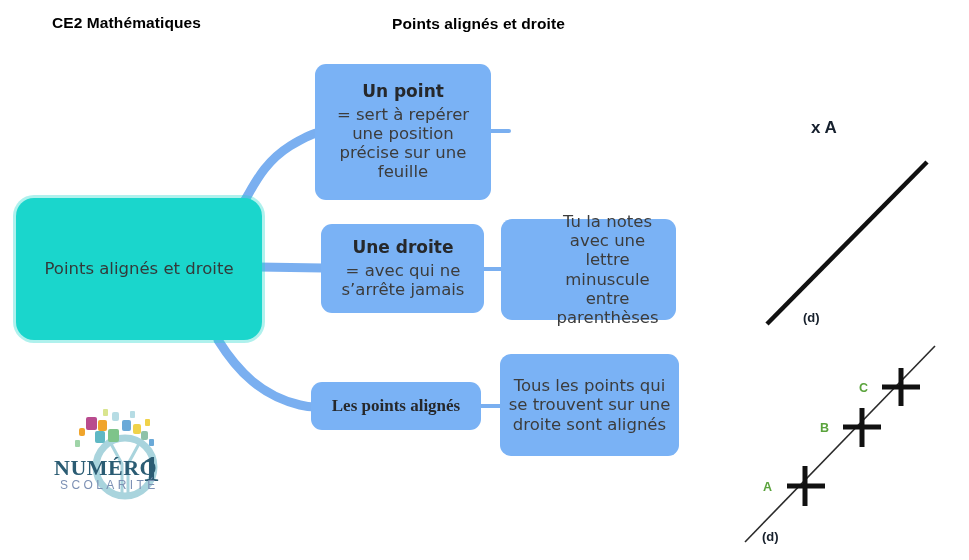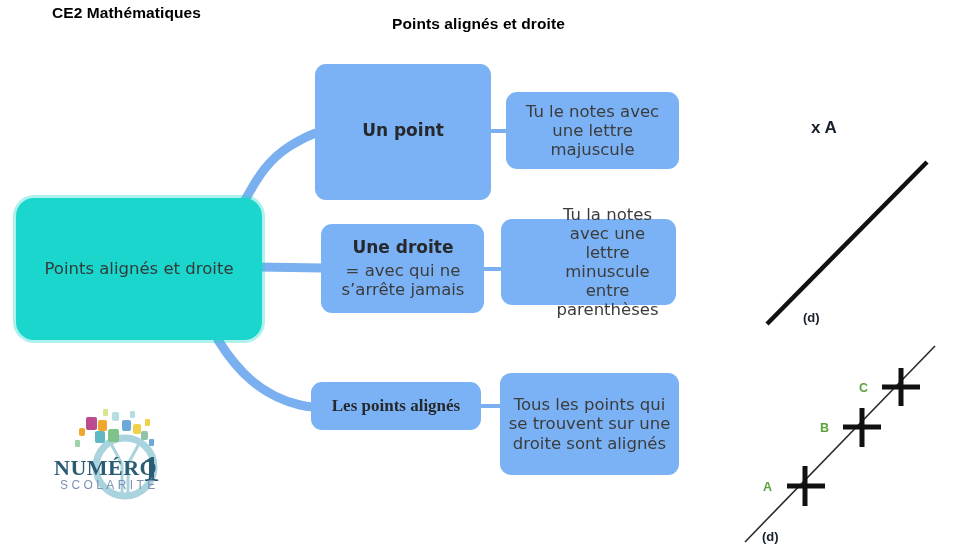--- a/index.html
+++ b/index.html
@@ -20,21 +20,21 @@
   
   .head-title {
     position: absolute;
     font-family: "Liberation Sans", sans-serif;
     font-weight: bold;
     font-size: 15.5px;
     color: #000000;
     letter-spacing: 0.1px;
     white-space: nowrap;
   }
-  #title-subject { left: 52px; top: 4px; }
+  #title-subject { left: 52px; top: 14px; }
   #title-lesson  { left: 392px; top: 15px; }
 
   
   #mindmap {
     position: absolute;
     left: 0; top: 0;
     width: 700px; height: 560px;
   }
   #connector-layer {
     position: absolute;
@@ -82,23 +82,23 @@
     font-size: 17px;
     margin-bottom: 3px;
   }
   .node-blue .node-body {
     font-weight: normal;
   }
 
   #node-point         { left: 315px; top: 64px;  width: 176px; height: 136px; }
   #node-point-detail  { left: 506px; top: 92px;  width: 173px; height: 77px;  }
   #node-droite        { left: 321px; top: 224px; width: 163px; height: 89px; padding-left: 9px;  }
-  #node-droite-detail { left: 501px; top: 219px; width: 175px; height: 86px; padding-left: 46px; }
+  #node-droite-detail { left: 501px; top: 219px; width: 175px; height: 101px; padding-left: 46px; }
   #node-alignes       { left: 311px; top: 382px; width: 170px; height: 48px; font-family: Liberation Serif, serif;  }
-  #node-alignes-detail{ left: 500px; top: 354px; width: 179px; height: 102px; margin-top: 19px; }
+  #node-alignes-detail{ left: 500px; top: 354px; width: 179px; height: 102px; }
 
   #node-alignes .node-heading { margin-bottom: 0; }
 
   
   #logo {
     position: absolute;
     left: 46px;
     top: 398px;
     width: 145px;
     height: 103px;
@@ -134,25 +134,23 @@
 
     <path d="M 479 406 L 503 406" fill="none" stroke="#7aaff0" stroke-width="4" stroke-linecap="round"></path>
   </svg>
 
   <div class="node" id="node-central">
     <span>Points alignés et droite</span>
   </div>
 
   <div class="node node-blue" id="node-point">
     <span class="node-heading">Un point</span>
-  </div>
-
-  <div class="node node-blue" id="node-point-detail">
-    <span class="node-body">Tu le notes avec une lettre majuscule</span>
-  </div>
+    <span class="node-body">= sert à repérer une position précise sur une feuille</span>
+  </div>
+
 
   <div class="node node-blue" id="node-droite">
     <span class="node-heading">Une droite</span>
     <span class="node-body">= avec qui ne s’arrête jamais</span>
   </div>
 
   <div class="node node-blue" id="node-droite-detail">
     <span class="node-body">Tu la notes avec une lettre minuscule entre parenthèses</span>
   </div>
 

